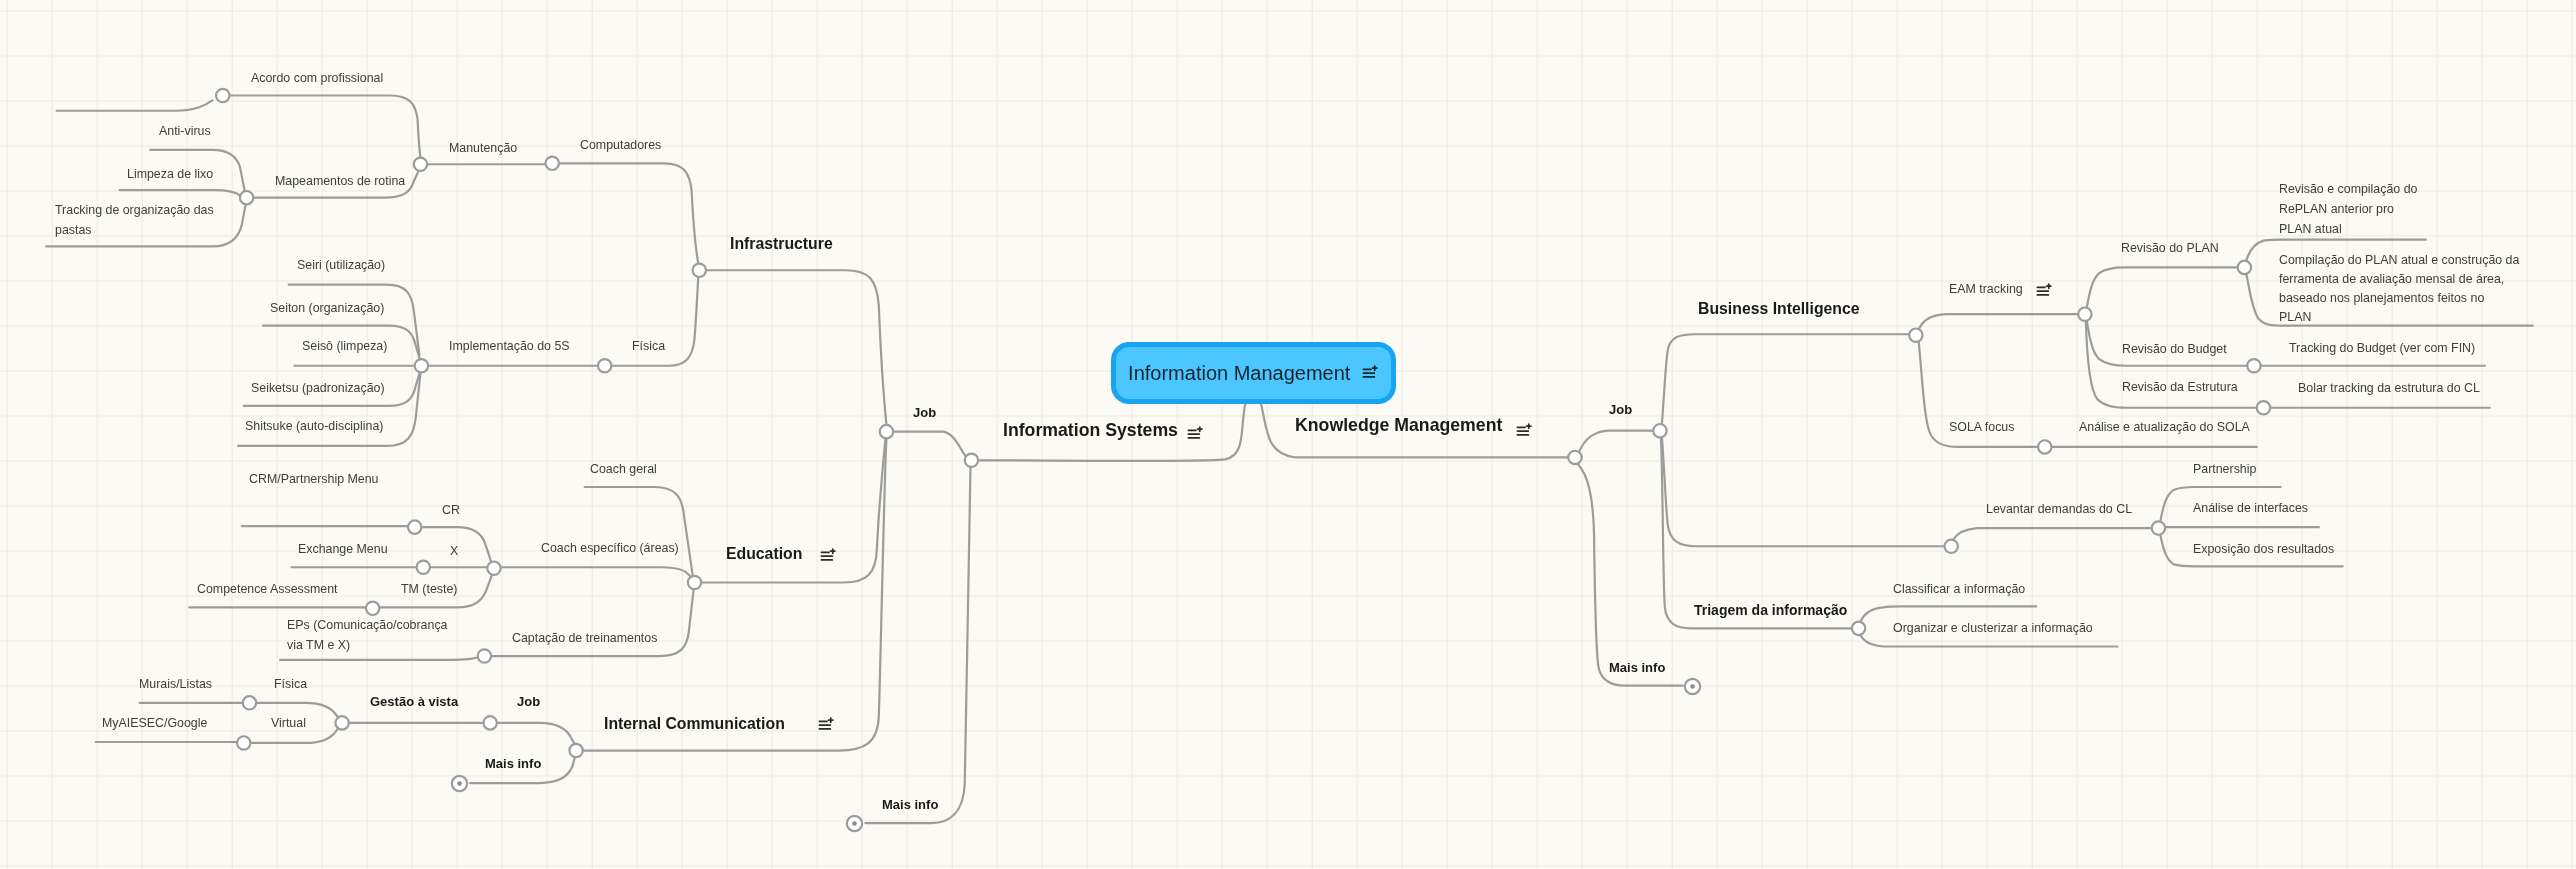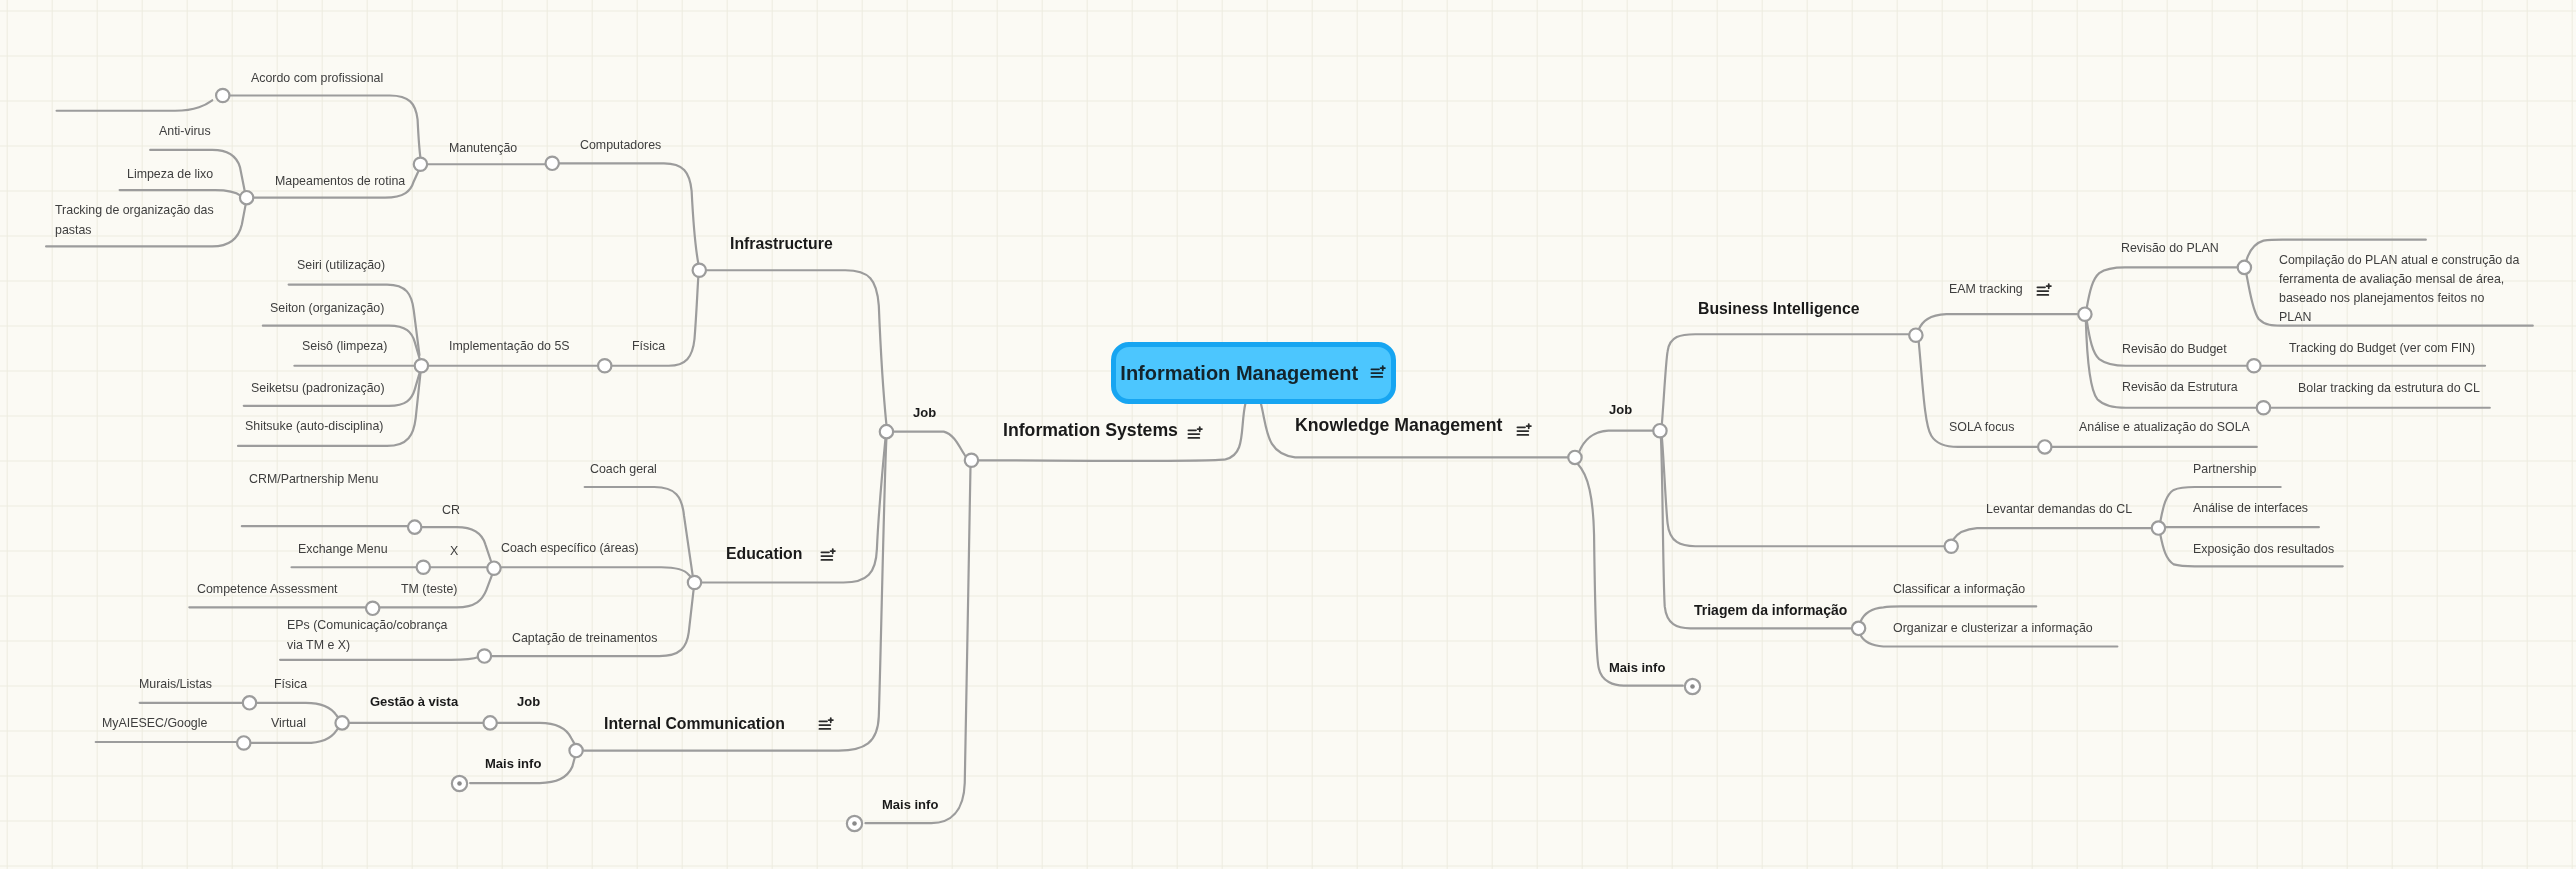--- a/index.html
+++ b/index.html
@@ -15,21 +15,21 @@
   .lbl{position:absolute;font-size:12.4px;color:#3e3e3e;white-space:pre-line;line-height:20px;cursor:default;}
   .b2{font-size:17.7px;font-weight:700;color:#1a1a1a;white-space:nowrap;}
   .b3{font-size:15.8px;font-weight:700;color:#1a1a1a;line-height:25px;}
   .b4{font-size:13px;font-weight:700;color:#1a1a1a;white-space:nowrap;}
   .nowrap{white-space:nowrap;}
   #root-node{
     position:absolute;left:1111px;top:342px;width:285px;height:62px;box-sizing:border-box;
     border:5.7px solid #17a5f1;background:#4cc6fe;border-radius:18px;
     display:flex;align-items:center;justify-content:center;gap:11.5px;
   }
-  #root-node .rt{font-size:20px;font-weight:700;color:#14242c;white-space:nowrap;}
+  #root-node .rt{font-size:20px;font-weight:400;color:#14242c;white-space:nowrap;}
   .note-ic{position:absolute;width:17px;height:15.3px;}
   .link-ic{position:absolute;width:21px;height:21px;}
 </style>
 </head>
 <body>
 
 <div id="canvas">
 
   <svg id="wires" width="2576" height="869" viewBox="0 0 2697 910">
     <g fill="none" stroke="#9c9c9c" stroke-width="2.3" stroke-linecap="round">
@@ -226,21 +226,21 @@
 pastas</div>
   <div class="lbl nowrap" style="left:632px;top:336px">Física</div>
   <div class="lbl nowrap" style="left:449px;top:336px">Implementação do 5S</div>
   <div class="lbl nowrap" style="left:297px;top:255px">Seiri (utilização)</div>
   <div class="lbl nowrap" style="left:270px;top:298px">Seiton (organização)</div>
   <div class="lbl nowrap" style="left:302px;top:336px">Seisô (limpeza)</div>
   <div class="lbl nowrap" style="left:251px;top:378px">Seiketsu (padronização)</div>
   <div class="lbl nowrap" style="left:245px;top:416px">Shitsuke (auto-disciplina)</div>
   <div class="lbl b3" style="left:726px;top:541px">Education</div>
   <div class="lbl nowrap" style="left:590px;top:459px">Coach geral</div>
-  <div class="lbl nowrap" style="left:501px;top:538px">Coach específico (áreas)</div>
+  <div class="lbl nowrap" style="left:541px;top:538px">Coach específico (áreas)</div>
   <div class="lbl nowrap" style="left:442px;top:500px">CR</div>
   <div class="lbl nowrap" style="left:249px;top:469px">CRM/Partnership Menu</div>
   <div class="lbl nowrap" style="left:450px;top:541px">X</div>
   <div class="lbl nowrap" style="left:298px;top:539px">Exchange Menu</div>
   <div class="lbl nowrap" style="left:401px;top:579px">TM (teste)</div>
   <div class="lbl nowrap" style="left:197px;top:579px">Competence Assessment</div>
   <div class="lbl nowrap" style="left:512px;top:628px">Captação de treinamentos</div>
   <div class="lbl" style="left:287px;top:615px;width:201px">EPs (Comunicação/cobrança
 via TM e X)</div>
   <div class="lbl b3" style="left:604px;top:711px">Internal Communication</div>
@@ -251,20 +251,23 @@
   <div class="lbl nowrap" style="left:271px;top:713px">Virtual</div>
   <div class="lbl nowrap" style="left:102px;top:713px">MyAIESEC/Google</div>
   <div class="lbl b4" style="left:485px;top:754px">Mais info</div>
 
   <div class="lbl b2" style="left:1295px;top:415px">Knowledge Management</div>
   <div class="lbl b4" style="left:1609px;top:400px">Job</div>
   <div class="lbl b4" style="left:1609px;top:658px">Mais info</div>
   <div class="lbl b3" style="left:1698px;top:296px">Business Intelligence</div>
   <div class="lbl nowrap" style="left:1949px;top:279px">EAM tracking</div>
   <div class="lbl nowrap" style="left:2121px;top:238px">Revisão do PLAN</div>
+  <div class="lbl" style="left:2279px;top:179px;width:167px">Revisão e compilação do
+RePLAN anterior pro
+PLAN atual</div>
   <div class="lbl" style="left:2279px;top:251px;width:277px;line-height:19px">Compilação do PLAN atual e construção da
 ferramenta de avaliação mensal de área,
 baseado nos planejamentos feitos no
 PLAN</div>
   <div class="lbl nowrap" style="left:2122px;top:339px">Revisão do Budget</div>
   <div class="lbl nowrap" style="left:2289px;top:338px">Tracking do Budget (ver com FIN)</div>
   <div class="lbl nowrap" style="left:2122px;top:377px">Revisão da Estrutura</div>
   <div class="lbl nowrap" style="left:2298px;top:378px">Bolar tracking da estrutura do CL</div>
   <div class="lbl nowrap" style="left:1949px;top:417px">SOLA focus</div>
   <div class="lbl nowrap" style="left:2079px;top:417px">Análise e atualização do SOLA</div>

